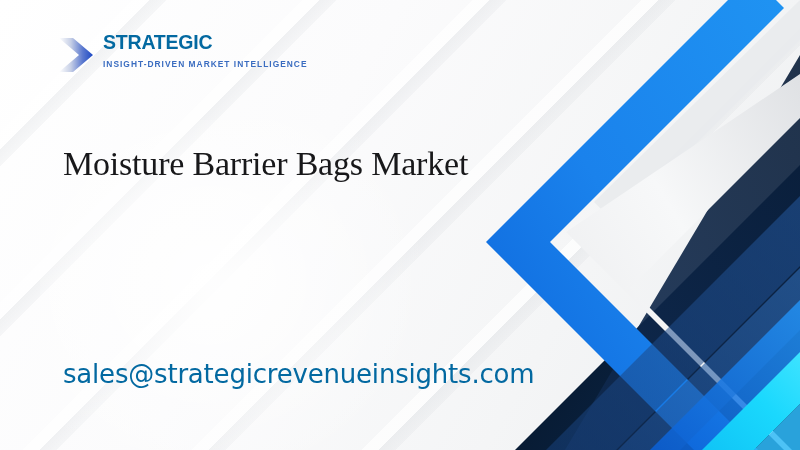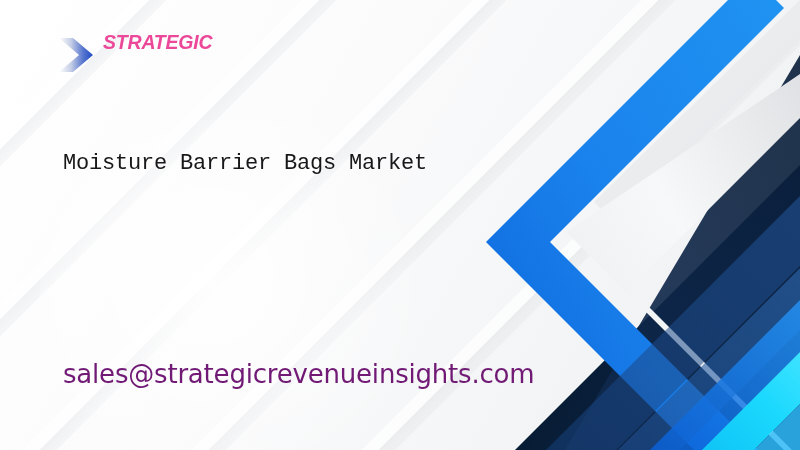--- a/index.html
+++ b/index.html
@@ -66,56 +66,55 @@
   }
   .logo-mark { width: 40px; height: 40px; flex: 0 0 auto; margin-top: 2px; }
   .logo-mark svg { display: block; width: 100%; height: 100%; }
   .logo-text { margin-left: 6px; }
   .logo-line {
     font-family: "Liberation Sans", sans-serif;
     font-weight: bold;
     font-size: 19.5px;
     line-height: 19.5px;
     letter-spacing: -0.2px;
-    color: #ec4899;
+    color: #0369a1;
     white-space: nowrap;
-    font-style: italic;
   }
   .logo-line.l2 { margin-top: 2px; }
   .logo-tagline {
     margin-top: 7px;
     font-family: "Liberation Sans", sans-serif;
     font-weight: bold;
     font-size: 8.4px;
     line-height: 9px;
     letter-spacing: 1.02px;
     color: #3a6cc0;
     white-space: nowrap;
   }
 
   
   .headline {
     position: absolute;
     left: 63px; top: 144px;
     width: 520px;
-    font-family: Liberation Mono, monospace;
+    font-family: Liberation Serif, serif;
     font-weight: 400;
-    font-size: 22px;
+    font-size: 34px;
     line-height: 40px;
     color: #18181a;
     letter-spacing: -0.2px;
   }
   .email {
     position: absolute;
     left: 63px; top: 358px;
     font-family: "DejaVu Sans", sans-serif;
     font-weight: 400;
     font-size: 26px;
     line-height: 32px;
-    color: #701a75;
+    color: #0369a1;
     letter-spacing: -0.2px;
     white-space: nowrap;
   }
 </style>
 </head>
 <body>
 
 <div id="slide">
 
   <div class="bg-base"></div>
@@ -198,20 +197,21 @@
             <stop offset="35%" stop-color="#c6cfe6"></stop>
             <stop offset="70%" stop-color="#5a78cf"></stop>
             <stop offset="100%" stop-color="#1d49c4"></stop>
           </linearGradient>
         </defs>
         <path d="M 2 3 L 16 3 L 36 20 L 16 37 L 2 37 L 22 20 Z" fill="url(#gMark)"></path>
       </svg>
     </div>
     <div class="logo-text">
       <div class="logo-line l1">STRATEGIC</div>
+      <div class="logo-tagline">INSIGHT-DRIVEN MARKET INTELLIGENCE</div>
     </div>
   </div>
 
   <div class="headline">Moisture Barrier Bags Market</div>
 
   <div class="email">sales@strategicrevenueinsights.com</div>
 
 </div>
 
 </body></html>

